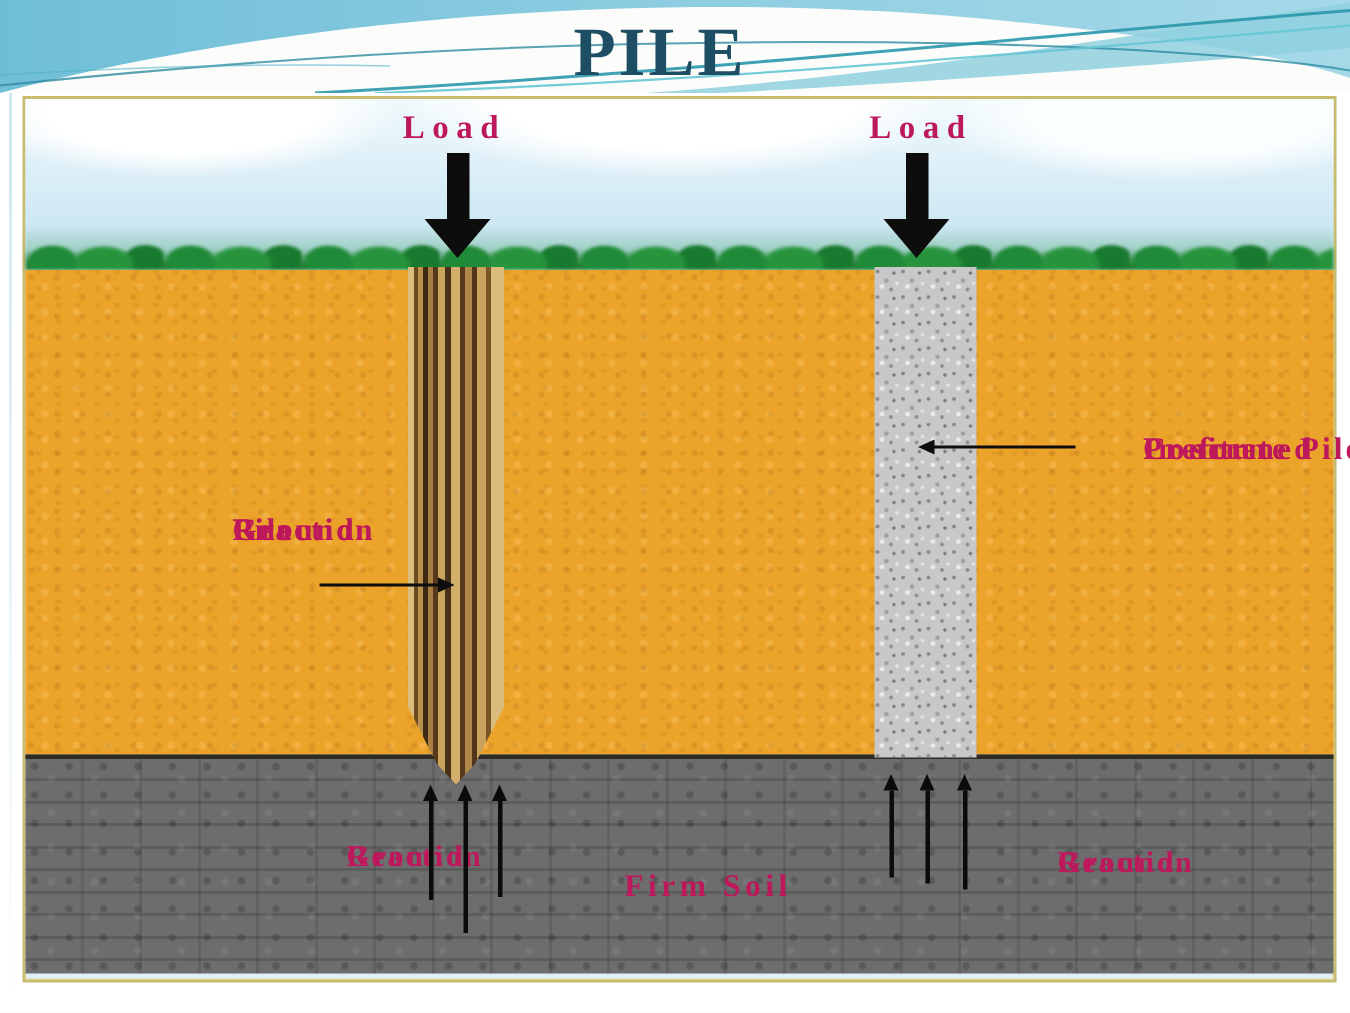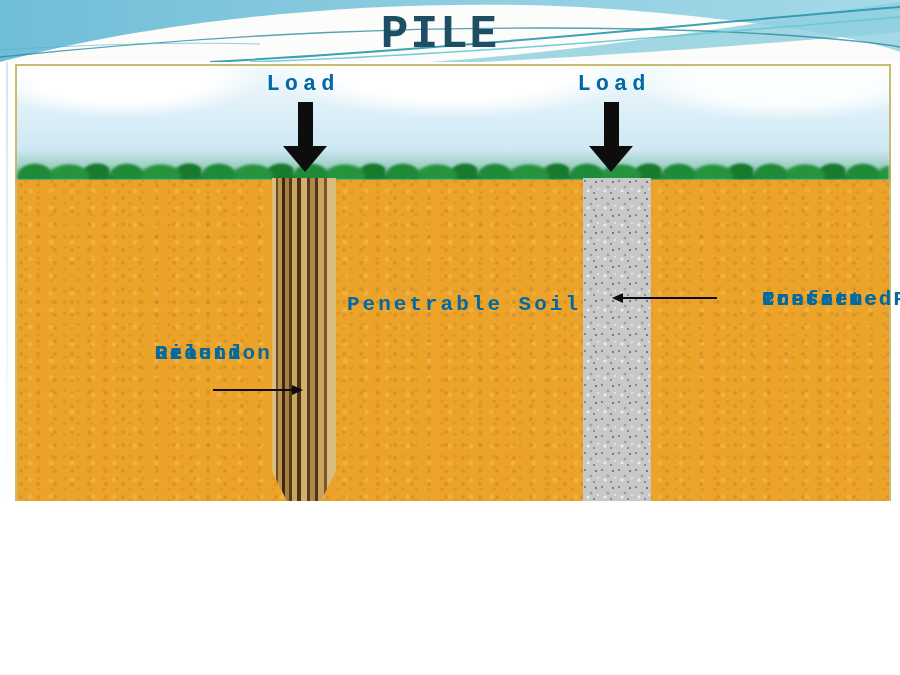--- a/index.html
+++ b/index.html
@@ -1,18 +1,18 @@
 <!DOCTYPE html>
 <html><head>
 <meta charset="utf-8">
 <style>
   html,body { margin:0; padding:0; background:#ffffff; }
   .slide {
-    position:relative; width:900px; height:501px; overflow:hidden;
-    background:#ffffff; font-family:Liberation Mono, monospace;
+    position:relative; width:900px; height:675px; overflow:hidden;
+    background:#ffffff; font-family:Liberation Serif, serif;
   }
   
   .header-svg { position:absolute; left:0; top:0; width:900px; height:62px; display:block; }
   .slide-title {
     position:absolute; left:440px; top:12px; transform:translateX(-50%);
     font-size:46px; font-weight:700; letter-spacing:2px; color:#1d4e63;
     line-height:1; z-index:3;
   }
   .left-trim {
     position:absolute; left:6px; top:62px; bottom:0; width:2px;
@@ -83,21 +83,21 @@
     background-image:
       radial-gradient(circle at 2px 3px, #878787 1px, transparent 1.5px),
       radial-gradient(circle at 8px 9px, #9e9e9e 1.2px, transparent 1.7px),
       radial-gradient(circle at 13px 4px, #767676 0.9px, transparent 1.3px),
       radial-gradient(circle at 5px 13px, #ececec 1.3px, transparent 1.8px),
       radial-gradient(circle at 11px 15px, #8d8d8d 1px, transparent 1.5px),
       radial-gradient(circle at 15px 11px, #e2e2e2 1px, transparent 1.4px);
     background-size:17px 17px;
   }
   
-  .lbl { z-index:6; color:#0369a1; font-weight:bold; white-space:nowrap; }
+  .lbl { z-index:6; color:#be185d; font-weight:bold; white-space:nowrap; }
   .load { font-size:22px; letter-spacing:5px; }
   .load-left  { left:286px; top:6px;  transform:translateX(-50%); }
   .load-right { left:597px; top:6px;  transform:translateX(-50%); }
   .penetrable { left:447px; top:227px; transform:translateX(-50%); font-size:21px; letter-spacing:3px; }
   .timber-label   { left:138px; top:270px; transform:translateX(-50%); text-align:center; font-size:21px; line-height:35px; letter-spacing:2px; }
   .concrete-label { left:745px; top:216px; transform:translateX(-50%); text-align:center; font-size:21px; line-height:35px; letter-spacing:2px; }
   .gr { text-align:center; font-size:20px; line-height:34px; letter-spacing:2px; }
   .gr-left  { left:214px; top:488px; transform:translateX(-50%); }
   .gr-right { left:688px; top:492px; transform:translateX(-50%); }
   .firm-label { left:455px; top:512px; transform:translateX(-50%); font-size:21px; letter-spacing:3px; }
@@ -171,21 +171,21 @@
     <div class="down-arrow da-left">
       <div class="da-shaft"></div>
         <div class="da-head"></div>
     </div>
     <div class="lbl load load-right">Load</div>
     <div class="down-arrow da-right">
       <div class="da-shaft"></div>
         <div class="da-head"></div>
     </div>
 
-    <div class="lbl penetrable">Penetrable Soil</div>
+    <div class="lbl firm-label">Firm Soil</div>
 
     <div class="lbl timber-label">
       <div>Reaction</div>
       <div>Ground</div>
       <div>Pile</div>
     </div>
     <div class="leader right timber-leader"></div>
 
     <div class="lbl concrete-label">
       <div>In-situ</div>

